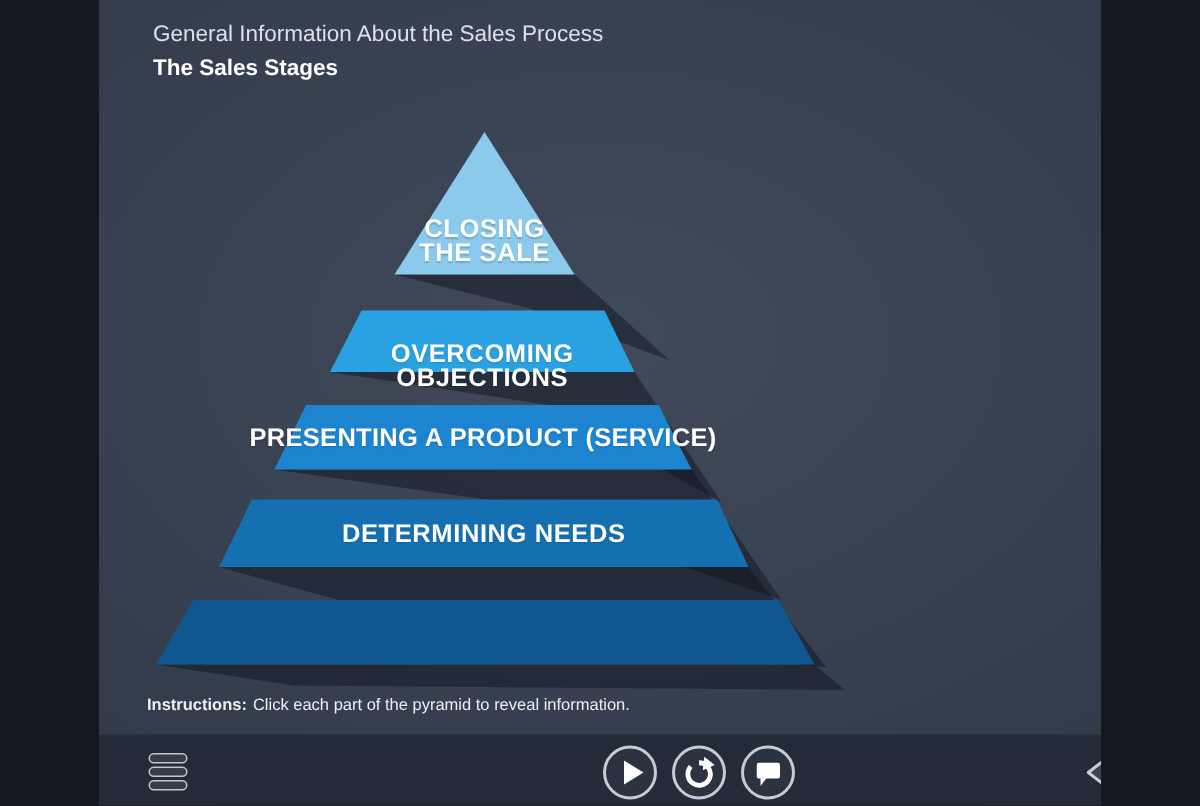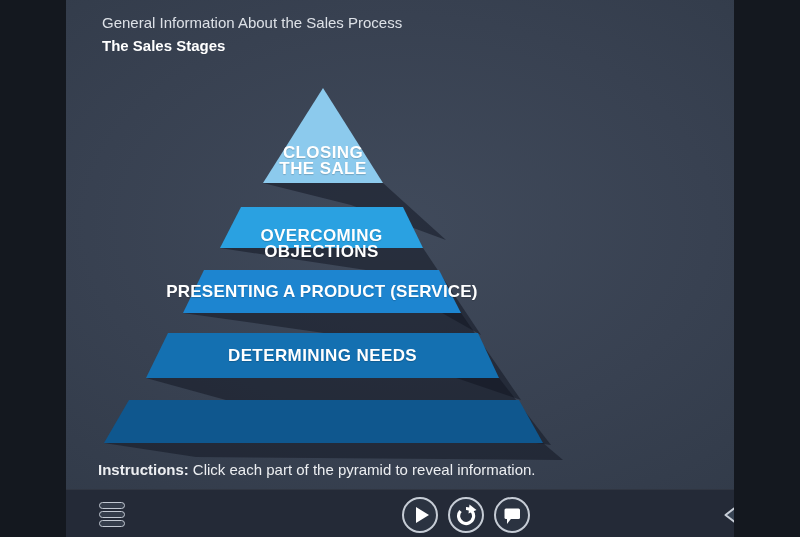--- a/index.html
+++ b/index.html
@@ -22,21 +22,21 @@
     color:#ffffff;font-weight:bold;font-size:17px;line-height:16px;letter-spacing:0.4px;
     text-align:center;pointer-events:none;text-shadow:0 1px 1px rgba(0,0,0,0.18);
   }
   .band-label span{display:block;white-space:nowrap;}
   .lbl-closing{left:187px;top:138px;width:140px;height:45px;}
   .lbl-overcoming{left:154px;top:207px;width:203px;height:41px;margin-top:16px;}
   .lbl-presenting{left:117px;top:270px;width:278px;height:43px;letter-spacing:0.2px;}
   .lbl-determining{left:80px;top:333px;width:353px;height:45px;align-items:center;}
   .lbl-approaching{left:38px;top:400px;width:439px;height:43px;}
   
-  .instructions{position:absolute;left:32px;top:461px;font-size:15px;line-height:18px;color:#eceef1;}
+  .instructions{position:absolute;left:32px;top:461px;font-size:11px;line-height:18px;color:#eceef1;}
   .instructions .instr-label{font-weight:bold;margin-right:4px;}
   
   .playerbar{
     position:absolute;left:0;top:489px;width:800px;height:48px;background:#242a37;
     border-top:1px solid rgba(255,255,255,0.06);
   }
   .hamburger{position:absolute;left:33px;top:12px;width:26px;cursor:pointer;}
   .hamburger .pill{
     width:26px;height:7px;border:1.5px solid #c2c8d2;border-radius:4px;
     background:#353d4b;margin-bottom:2px;

